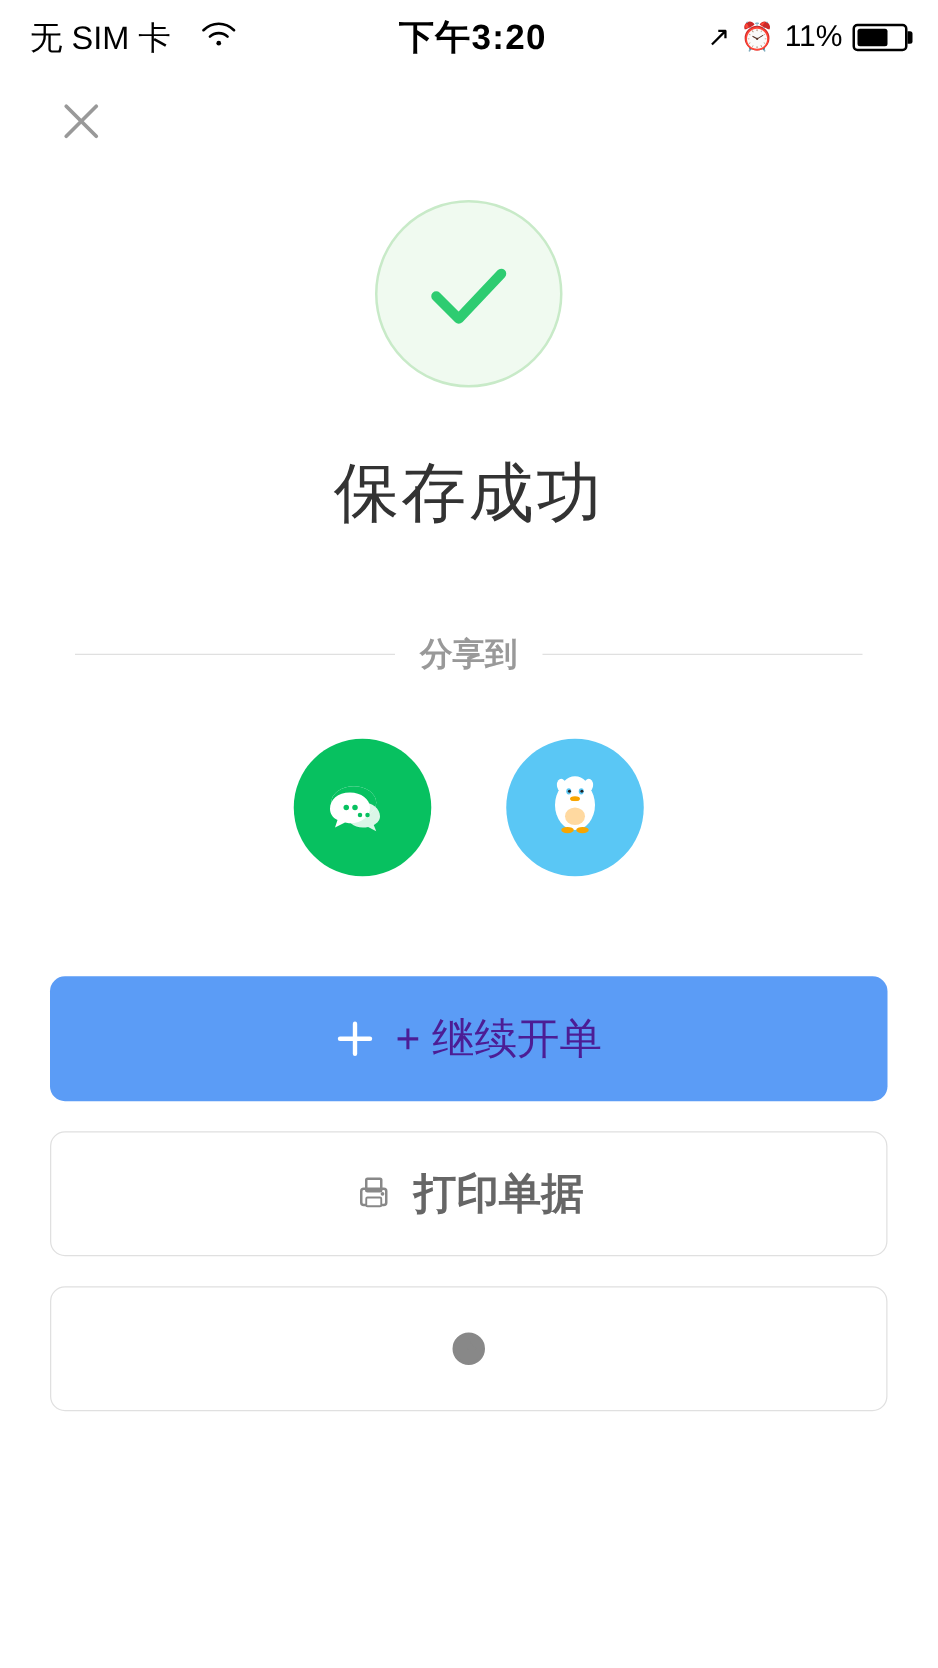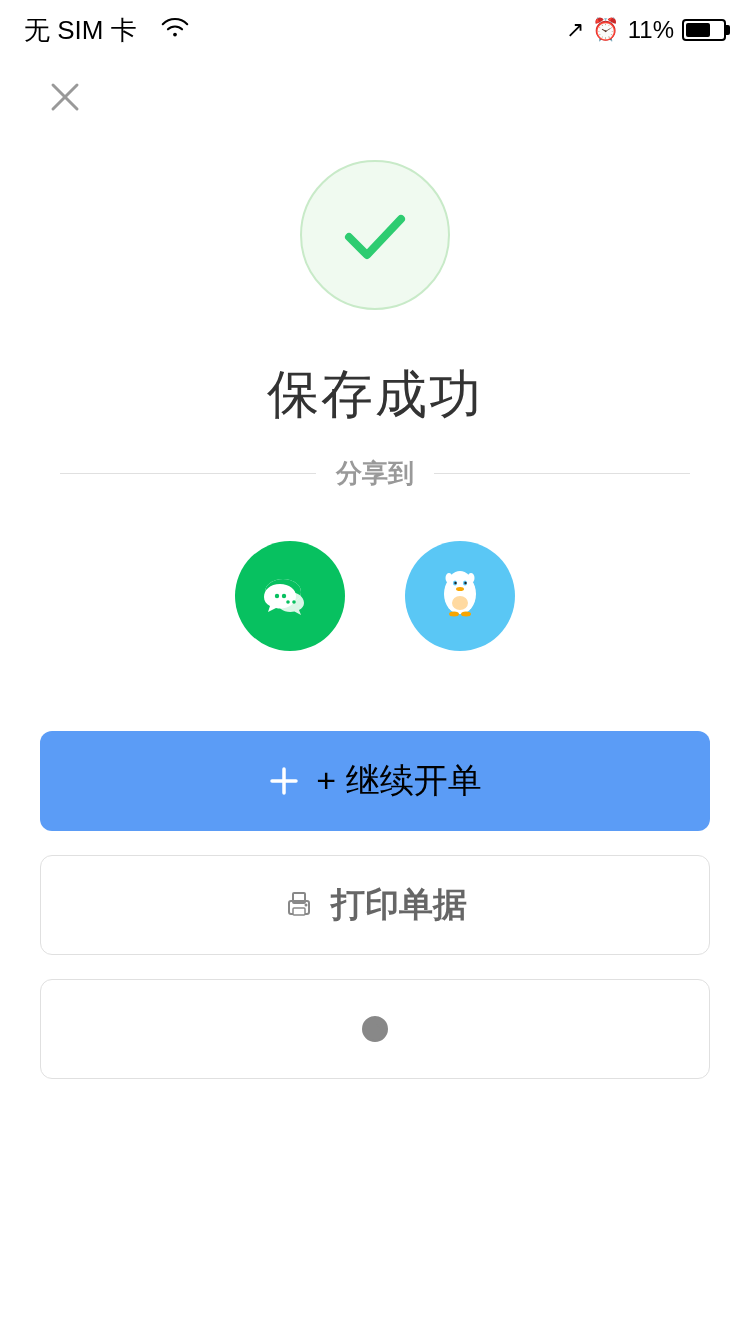--- a/index.html
+++ b/index.html
@@ -115,21 +115,21 @@
     .success-circle svg {
       width: 80px;
       height: 80px;
     }
 
     
     .success-title {
       font-size: 52px;
       font-weight: 400;
       color: #333;
-      margin-bottom: 26px;
+      margin-bottom: 76px;
       letter-spacing: 2px;
     }
 
     
     .share-section {
       width: 100%;
       display: flex;
       align-items: center;
       padding: 0 60px;
       margin-bottom: 50px;
@@ -189,21 +189,21 @@
       align-items: center;
       justify-content: center;
       gap: 16px;
       font-size: 34px;
       cursor: pointer;
       border: none;
       outline: none;
     }
     .action-btn-primary {
       background: #5b9cf6;
-      color: #000000;
+      color: #4c1d95;
     }
     .action-btn-secondary {
       background: #fff;
       color: #666;
       border: 1px solid #e0e0e0;
       font-weight: bold;
     }
     .action-btn svg {
       width: 32px;
       height: 32px;
@@ -219,20 +219,21 @@
     <span>无 SIM 卡</span>
 
     <span class="wifi-icon">
       <svg viewBox="0 0 34 24" fill="none" xmlns="http://www.w3.org/2000/svg">
         <path d="M17 18a2 2 0 1 1 0 4 2 2 0 0 1 0-4z" fill="#000"></path>
         <path d="M9.5 14.5C11.5 12.5 14.1 11.5 17 11.5s5.5 1 7.5 3" stroke="#000" stroke-width="2.2" stroke-linecap="round" fill="none"></path>
         <path d="M4 9C7.5 5.5 12 3.5 17 3.5s9.5 2 13 5.5" stroke="#000" stroke-width="2.2" stroke-linecap="round" fill="none"></path>
       </svg>
     </span>
   </div>
+  <div class="status-center">下午3:20</div>
   <div class="status-right">
     <span style="font-size:22px;">↗</span>
     <span style="font-size:22px;">⏰</span>
     <span>11%</span>
     <div class="battery-container">
       <div class="battery-icon">
         <div class="battery-fill"></div>
       </div>
     </div>
   </div>

